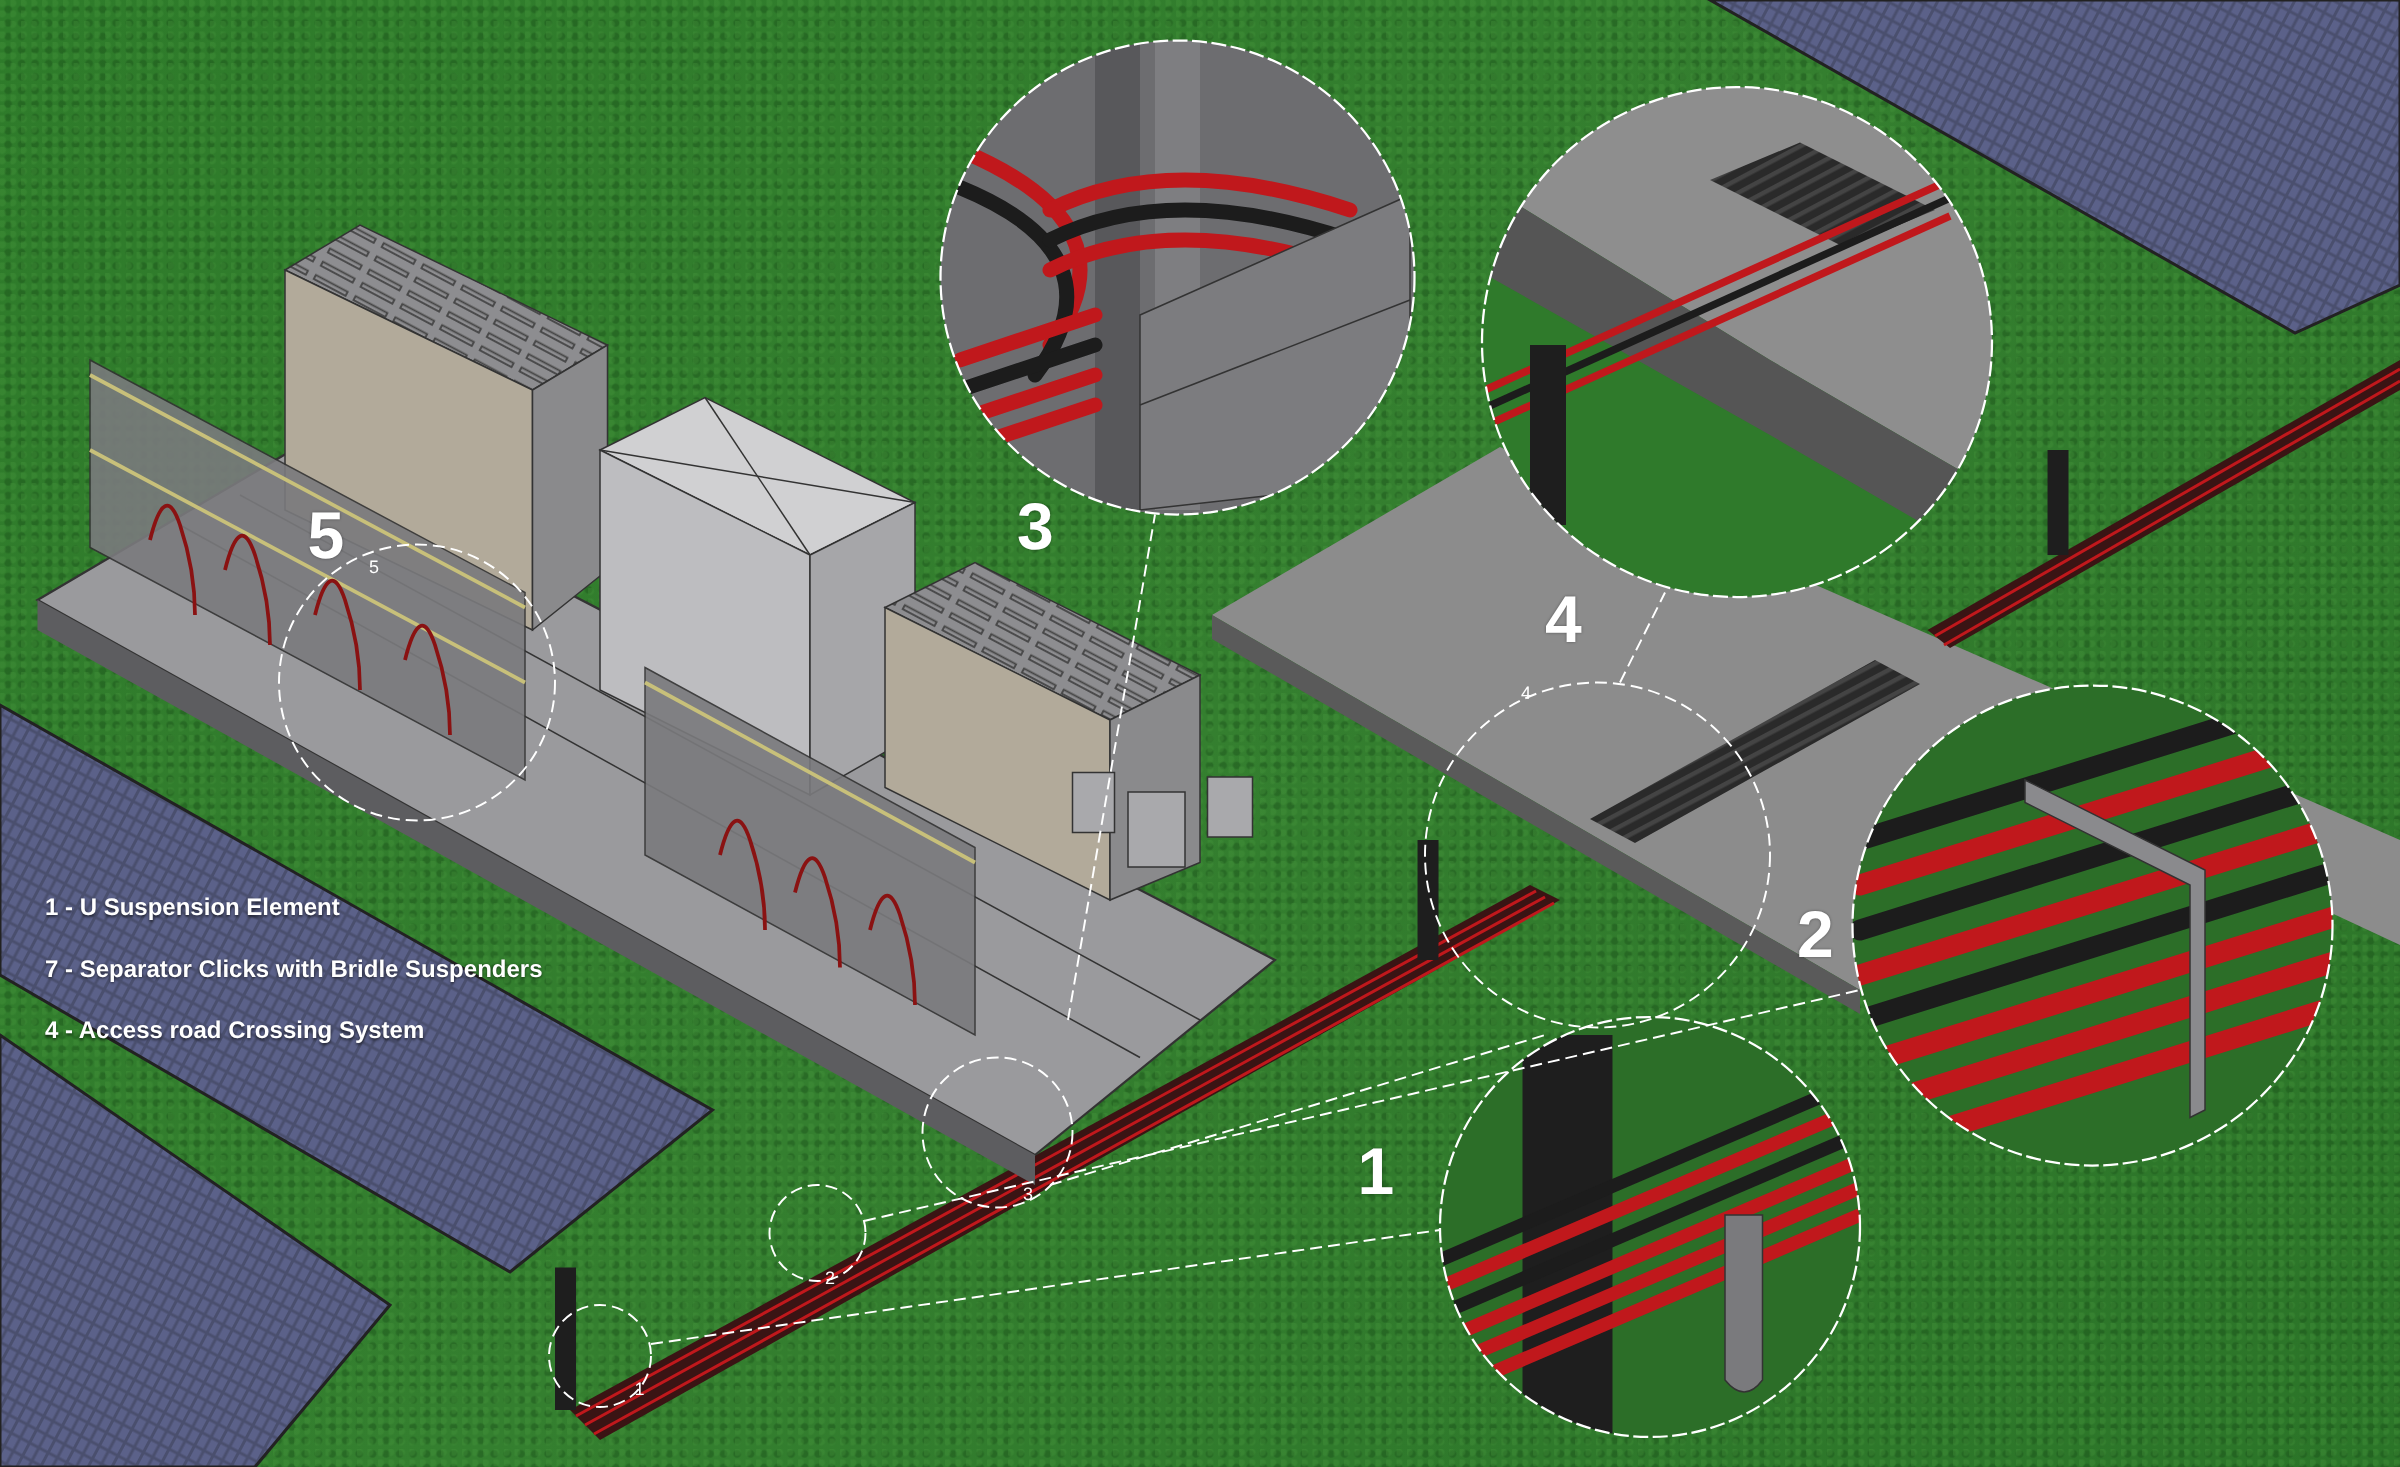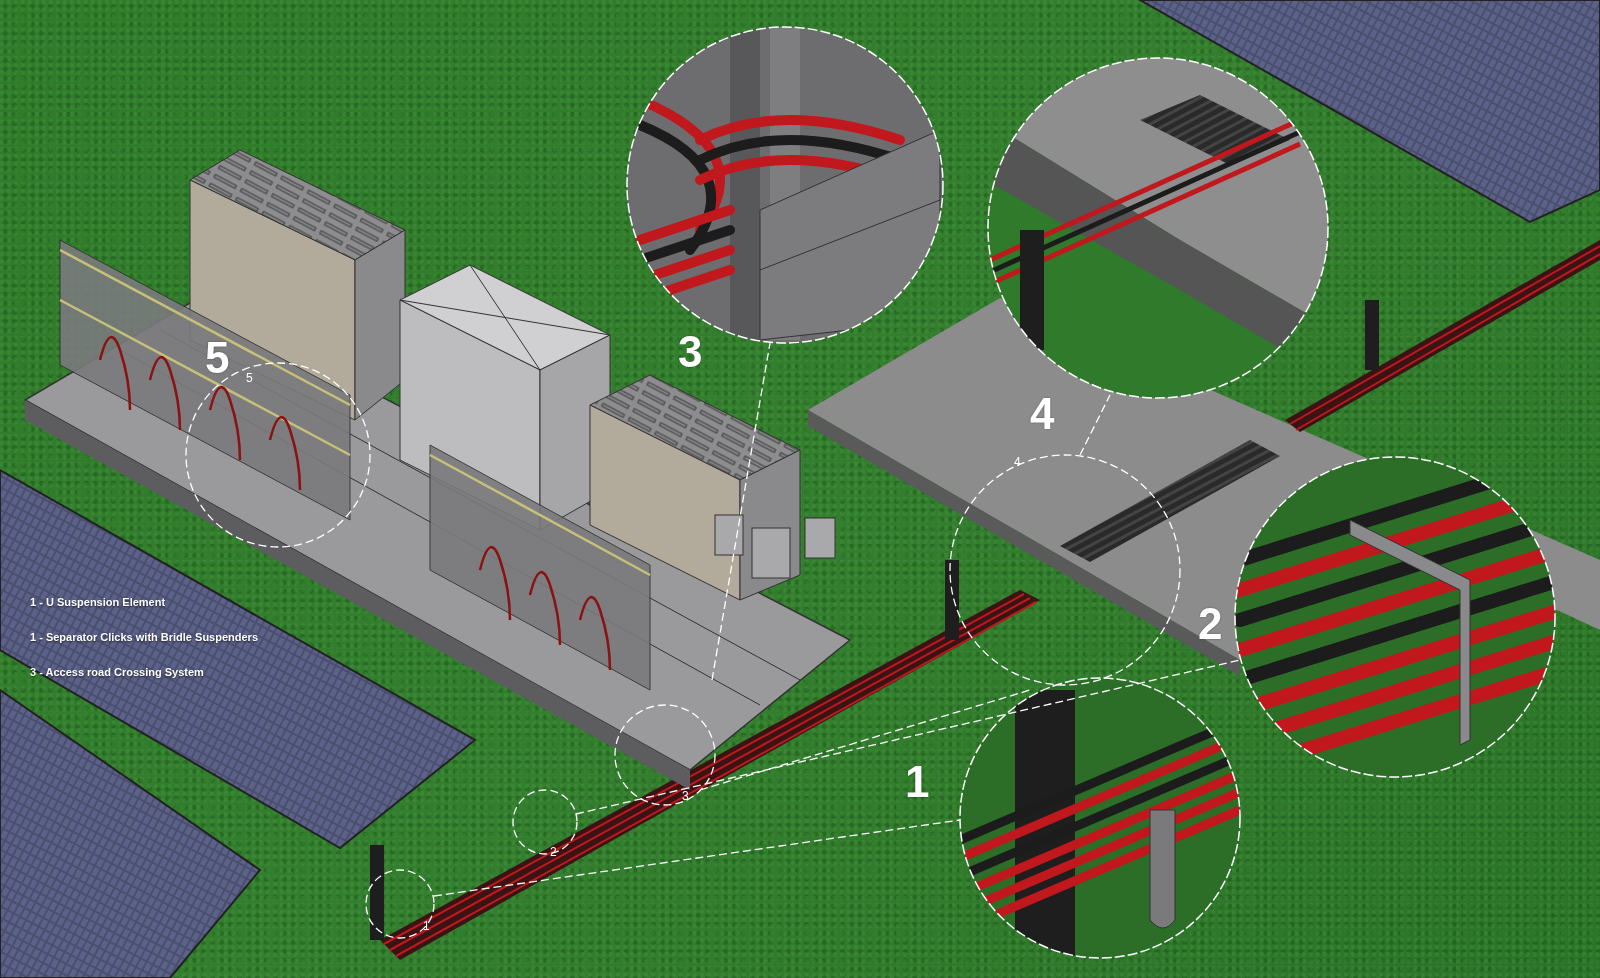--- a/index.html
+++ b/index.html
@@ -7,21 +7,21 @@
   .canvas { position:relative; width:1600px; height:978px; background:#2f7a2b; overflow:hidden; }
   .grass { position:absolute; inset:0;
     background:
       radial-gradient(circle at 20% 30%, rgba(70,150,60,.35) 0 2px, transparent 3px) 0 0/7px 7px,
       radial-gradient(circle at 60% 70%, rgba(20,70,20,.35) 0 2px, transparent 3px) 0 0/9px 9px,
       linear-gradient(135deg,#2e7b2a,#347f2f 50%,#2b7428);
   }
   svg.scene { position:absolute; left:0; top:0; }
   .label-big { position:absolute; color:#fff; font-weight:700; font-size:44px; line-height:1; text-shadow:0 0 2px rgba(0,0,0,.4); }
   .label-small { position:absolute; color:#fff; font-size:12px; line-height:1; }
-  .legend { position:absolute; left:30px; top:596px; color:#fff; font-weight:700; font-size:11px; line-height:1.2; text-shadow:0 1px 2px rgba(0,0,0,.6); }
+  .legend { position:absolute; left:30px; top:596px; color:#fff; font-weight:700; font-size:16px; line-height:1.2; text-shadow:0 1px 2px rgba(0,0,0,.6); }
   .legend .item { margin-bottom:22px; white-space:nowrap; }
   .legend .item .cont { display:block; padding-left:28px; }
 </style>
 </head>
 <body>
 
 <div class="canvas">
   <div class="grass"></div>
 
   <svg class="scene" width="1600" height="978" viewBox="0 0 1600 978">
@@ -228,16 +228,16 @@
   <div class="label-big" style="left:905px; top:760px;">1</div>
 
   <div class="label-small" style="left:246px; top:372px;">5</div>
   <div class="label-small" style="left:682px; top:790px;">3</div>
   <div class="label-small" style="left:1014px; top:456px;">4</div>
   <div class="label-small" style="left:550px; top:846px;">2</div>
   <div class="label-small" style="left:423px; top:920px;">1</div>
 
   <div class="legend">
     <div class="item">1 - U Suspension Element</div>
-    <div class="item">1 - Separator Clicks with Bridle Suspenders</div>
-    <div class="item">3 - Access road Crossing System</div>
+    <div class="item">7 - Separator Clicks with Bridle Suspenders</div>
+    <div class="item">4 - Access road Crossing System</div>
   </div>
 </div>
 
 </body></html>

